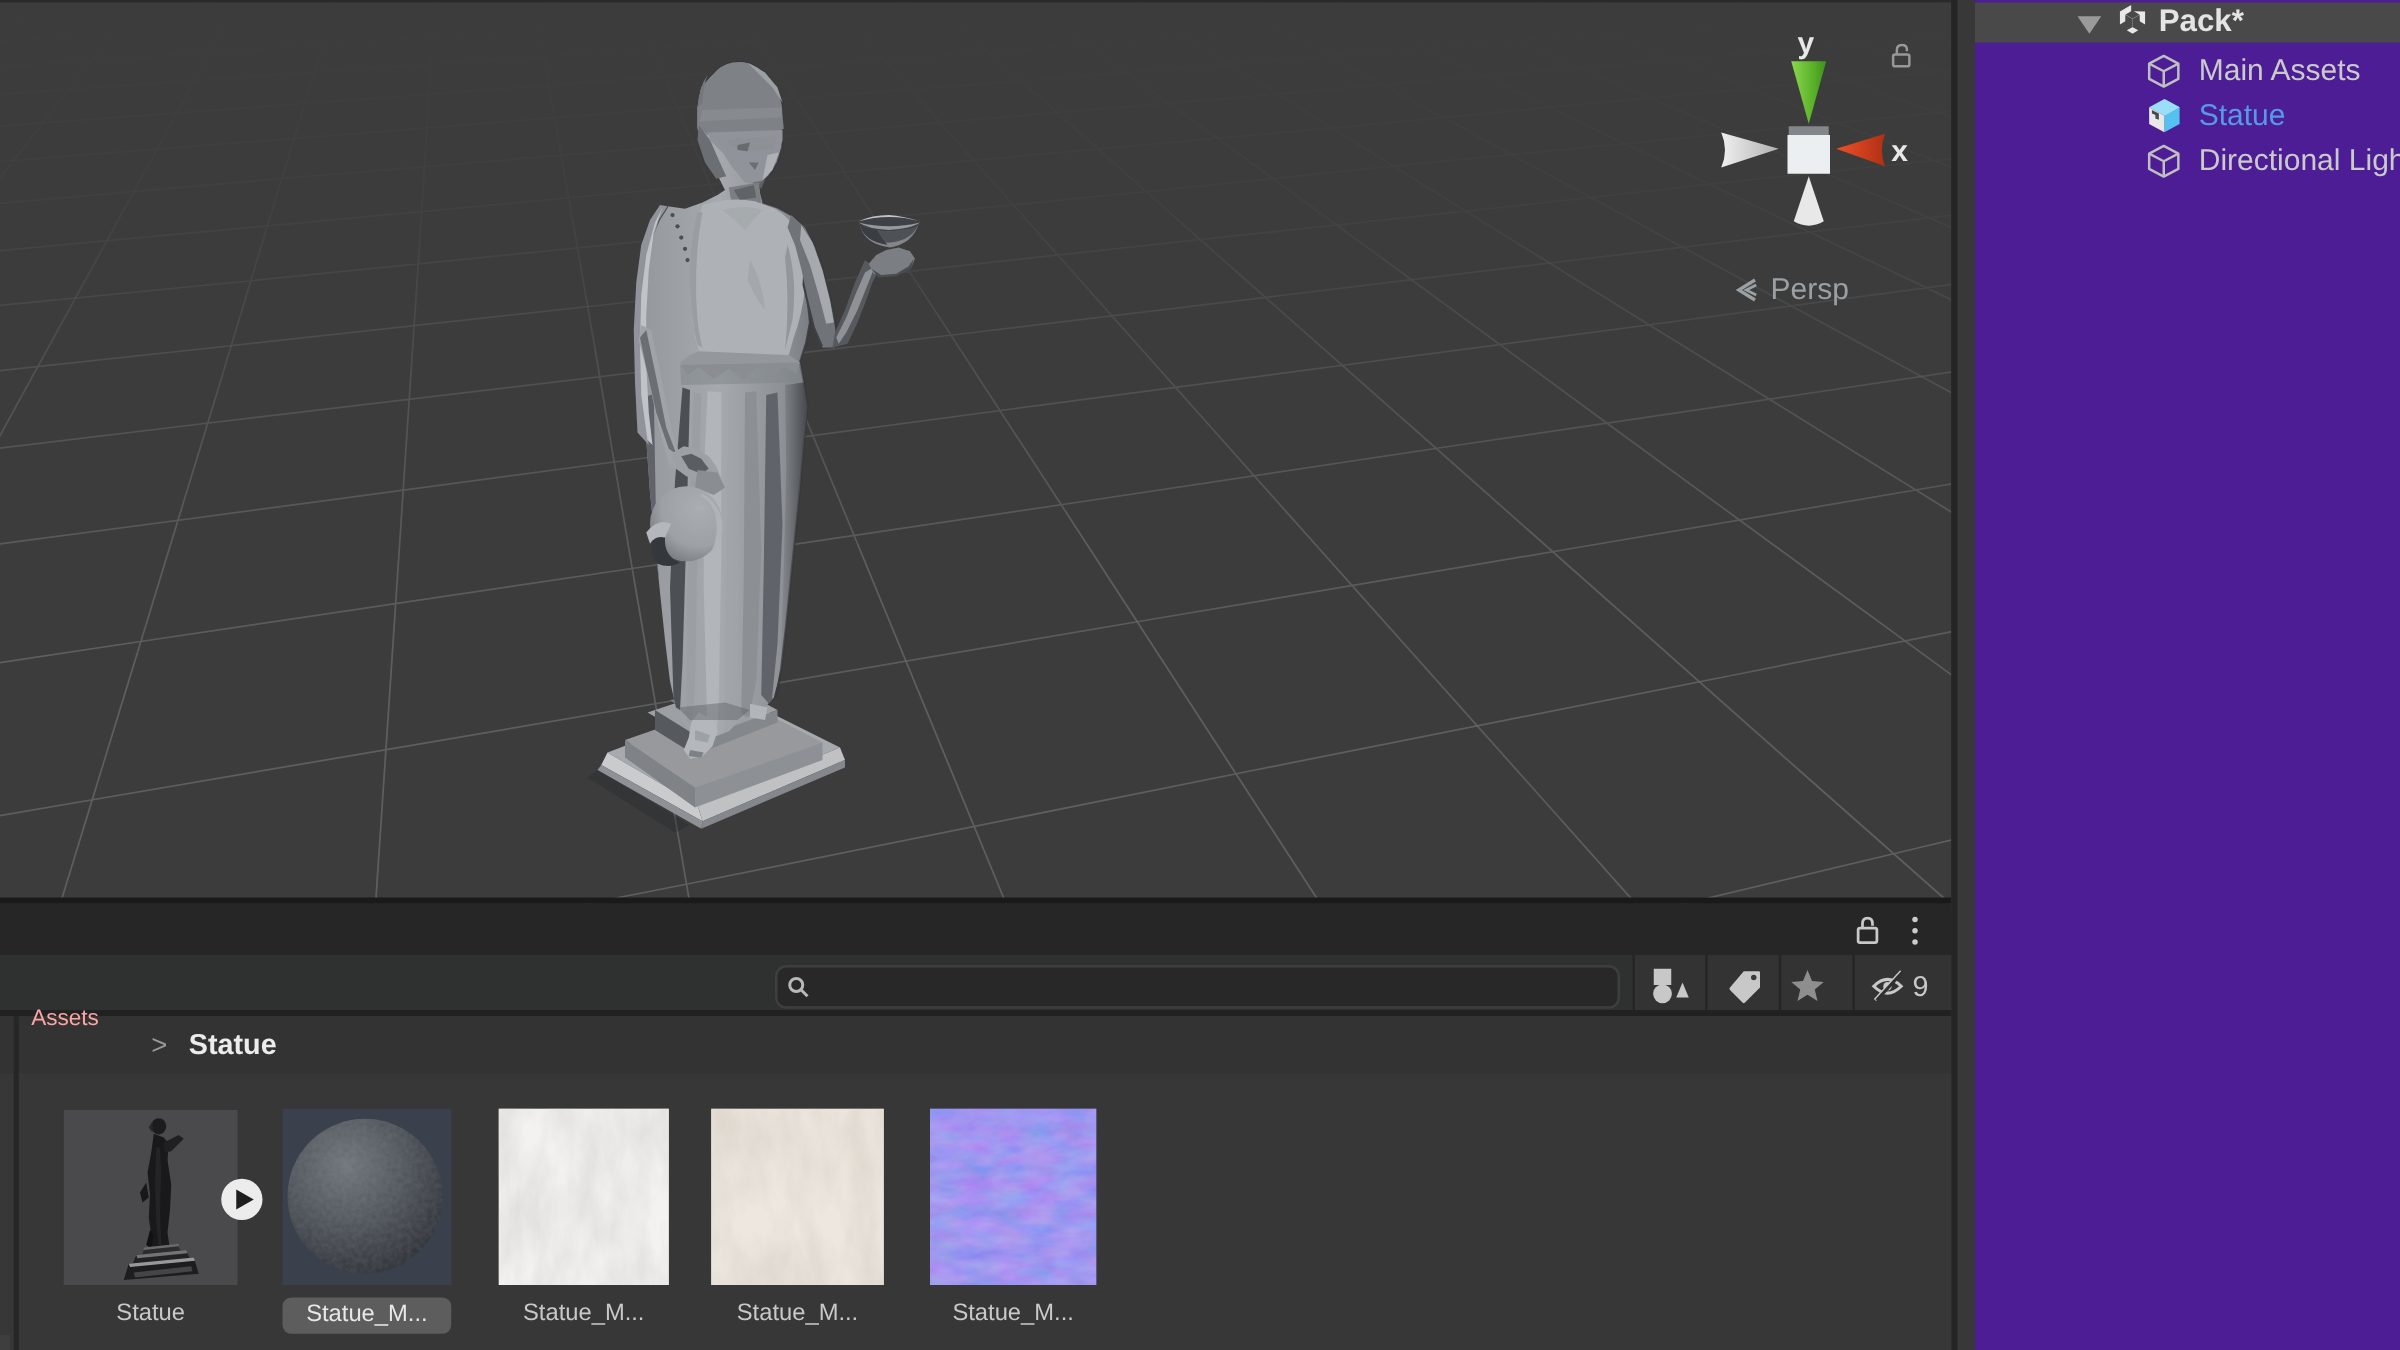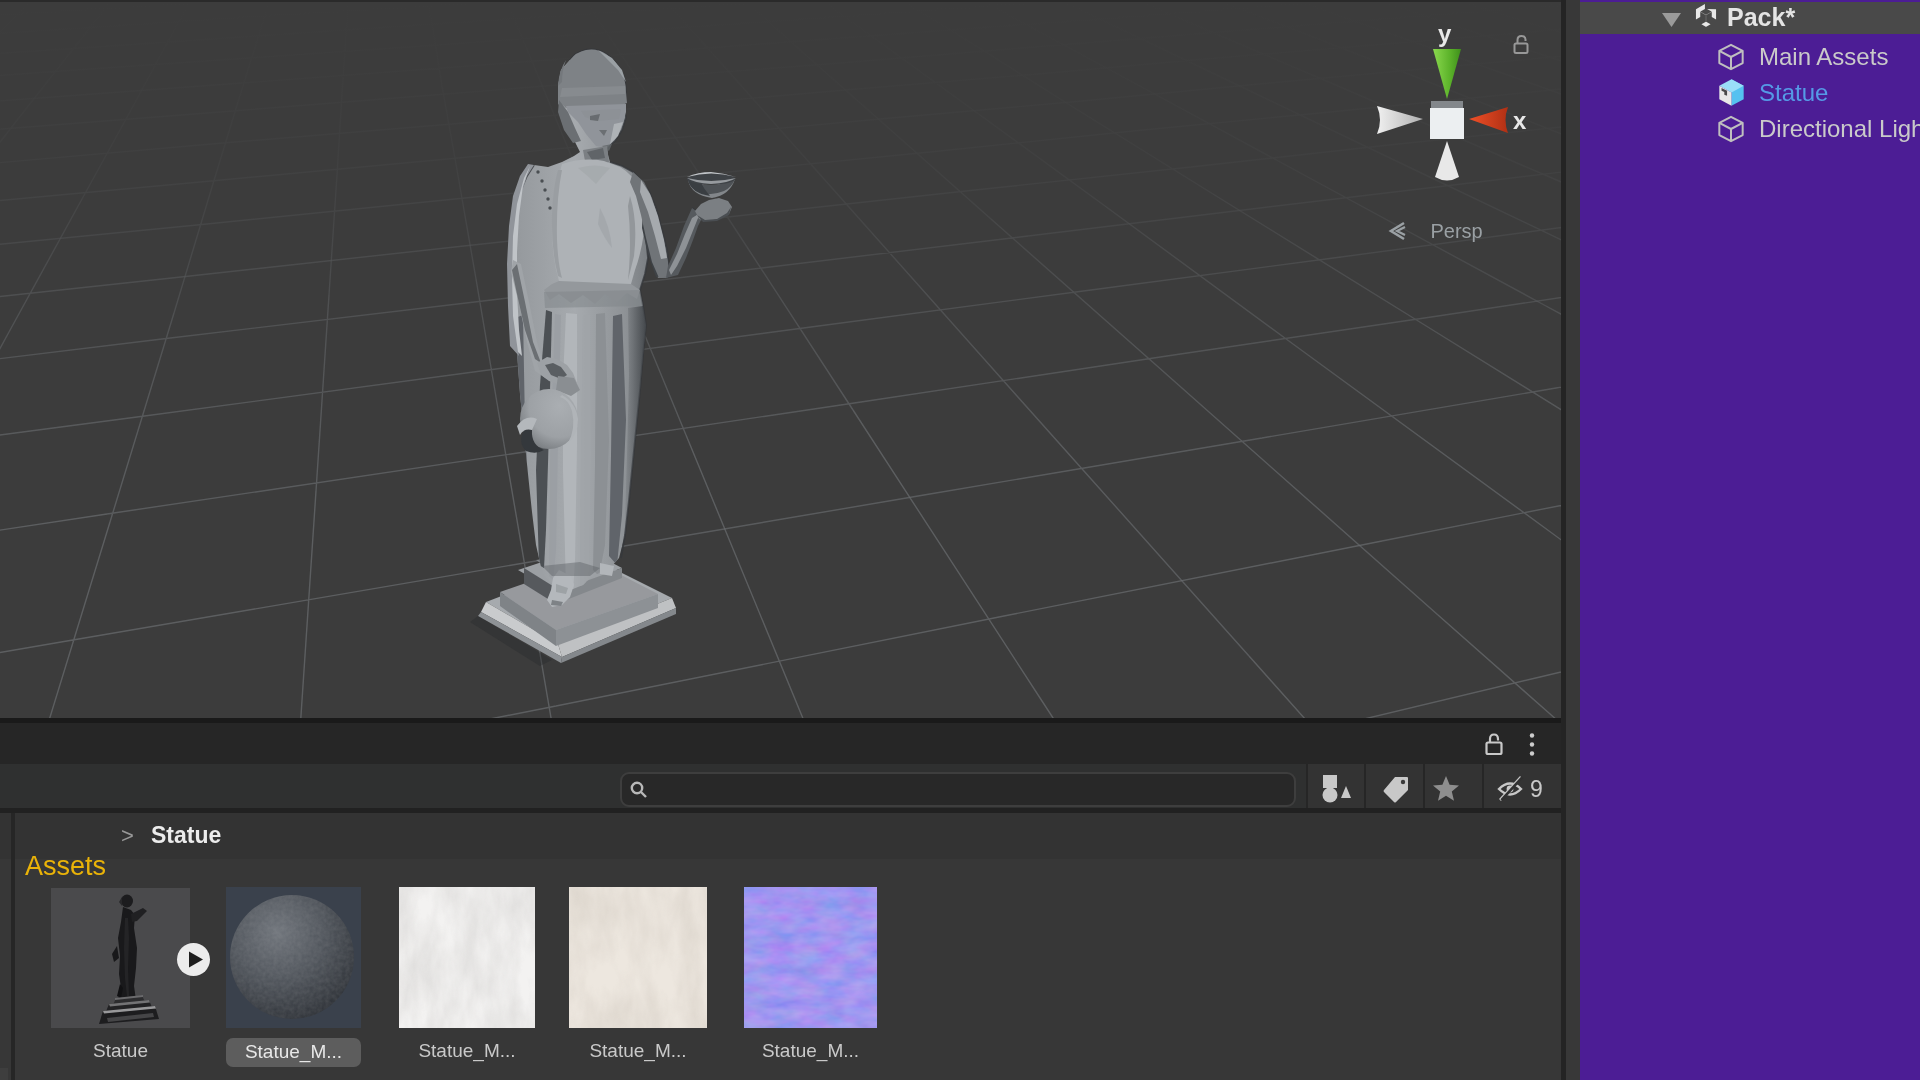--- a/index.html
+++ b/index.html
@@ -206,21 +206,21 @@
  <path d="M76 131 L98 131 L87 168 Z" fill="none"></path>
  <path d="M87 131 L99 167 Q87 174 75 167 Z" fill="#e8e8e8"></path>
  <text x="153" y="119" font-family="Liberation Sans,sans-serif" font-size="24" font-weight="bold" fill="#e8e8e8">x</text>
 </svg>
 </div>
 <div class="abs" style="left:1384px;top:218px;width:130px;height:32px">
  <svg width="26" height="26" viewBox="0 0 26 26" style="vertical-align:middle">
   <path d="M20 5 L7 13 L20 21" stroke="#9aa0a4" stroke-width="2.6" fill="none"></path>
   <path d="M21 9 L13 13 L21 17" stroke="#9aa0a4" stroke-width="2.2" fill="none"></path>
  </svg>
- <span style="font-size:20px;color:#9aa0a4;vertical-align:middle;margin-left:16px">Persp</span>
+ <span style="font-size:24px;color:#9aa0a4;vertical-align:middle;margin-left:2px">Persp</span>
 </div>
 <svg class="abs" style="left:1512px;top:34px" width="22" height="22" viewBox="0 0 22 22">
  <rect x="2.5" y="9.5" width="13" height="9.5" rx="1.5" fill="none" stroke="#989898" stroke-width="2"></rect>
  <path d="M5.5 9 V6 Q5.5 2 9.5 2 Q13.5 2 13.5 5.5 L13.5 7" fill="none" stroke="#989898" stroke-width="2"></path>
 </svg>
 
 </div>
 <div class="abs" style="left:0;top:0;width:1561px;height:2px;background:#2a2a2a"></div>
 <div class="abs" style="left:0;top:718px;width:1561px;height:5px;background:#1a1a1a"></div>
 
@@ -256,21 +256,21 @@
  </svg>
  <div class="abs" style="left:179px;top:115px;font-size:24px;color:#cacaca;width:180px;overflow:hidden;white-space:nowrap">Directional Ligh</div>
 </div>
 
 <div class="abs" style="left:0;top:723px;width:1561px;height:41px;background:#262626"></div>
 <div class="abs" style="left:0;top:764px;width:1561px;height:44px;background:#2f3030"></div>
 <div class="abs" style="left:0;top:808px;width:1561px;height:5px;background:#212121"></div>
 <div class="abs" style="left:0;top:813px;width:1561px;height:46px;background:#333333"></div>
 <div class="abs" style="left:0;top:859px;width:1561px;height:221px;background:#373737"></div>
 <div class="abs" style="left:11px;top:813px;width:4px;height:267px;background:#262626"></div>
-<div class="abs" style="left:25px;top:851px;font-size:27px;color:#eab308">Assets</div>
+<div class="abs" style="left:25px;top:804px;font-size:18px;color:#fca5a5">Assets</div>
 <div class="abs" style="left:121px;top:823px;font-size:22px;color:#989898">&gt;</div>
 <div class="abs" style="left:151px;top:822px;font-size:23px;font-weight:bold;color:#ececec">Statue</div>
 <div class="abs" style="left:620px;top:772px;width:676px;height:35px;background:#282828;border:2px solid #3e3e3e;border-radius:9px"></div>
 <svg class="abs" style="left:628px;top:779px" width="22" height="22" viewBox="0 0 22 22">
  <circle cx="9" cy="9" r="5.2" fill="none" stroke="#b8b8b8" stroke-width="2.4"></circle>
  <path d="M13 13 L18 18" stroke="#b8b8b8" stroke-width="2.4"></path>
 </svg>
 
 <svg class="abs" style="left:1484px;top:732px" width="20" height="25" viewBox="0 0 20 25">
  <rect x="2.5" y="10.5" width="15" height="11.5" rx="1.5" fill="none" stroke="#c8c8c8" stroke-width="2.2"></rect>

